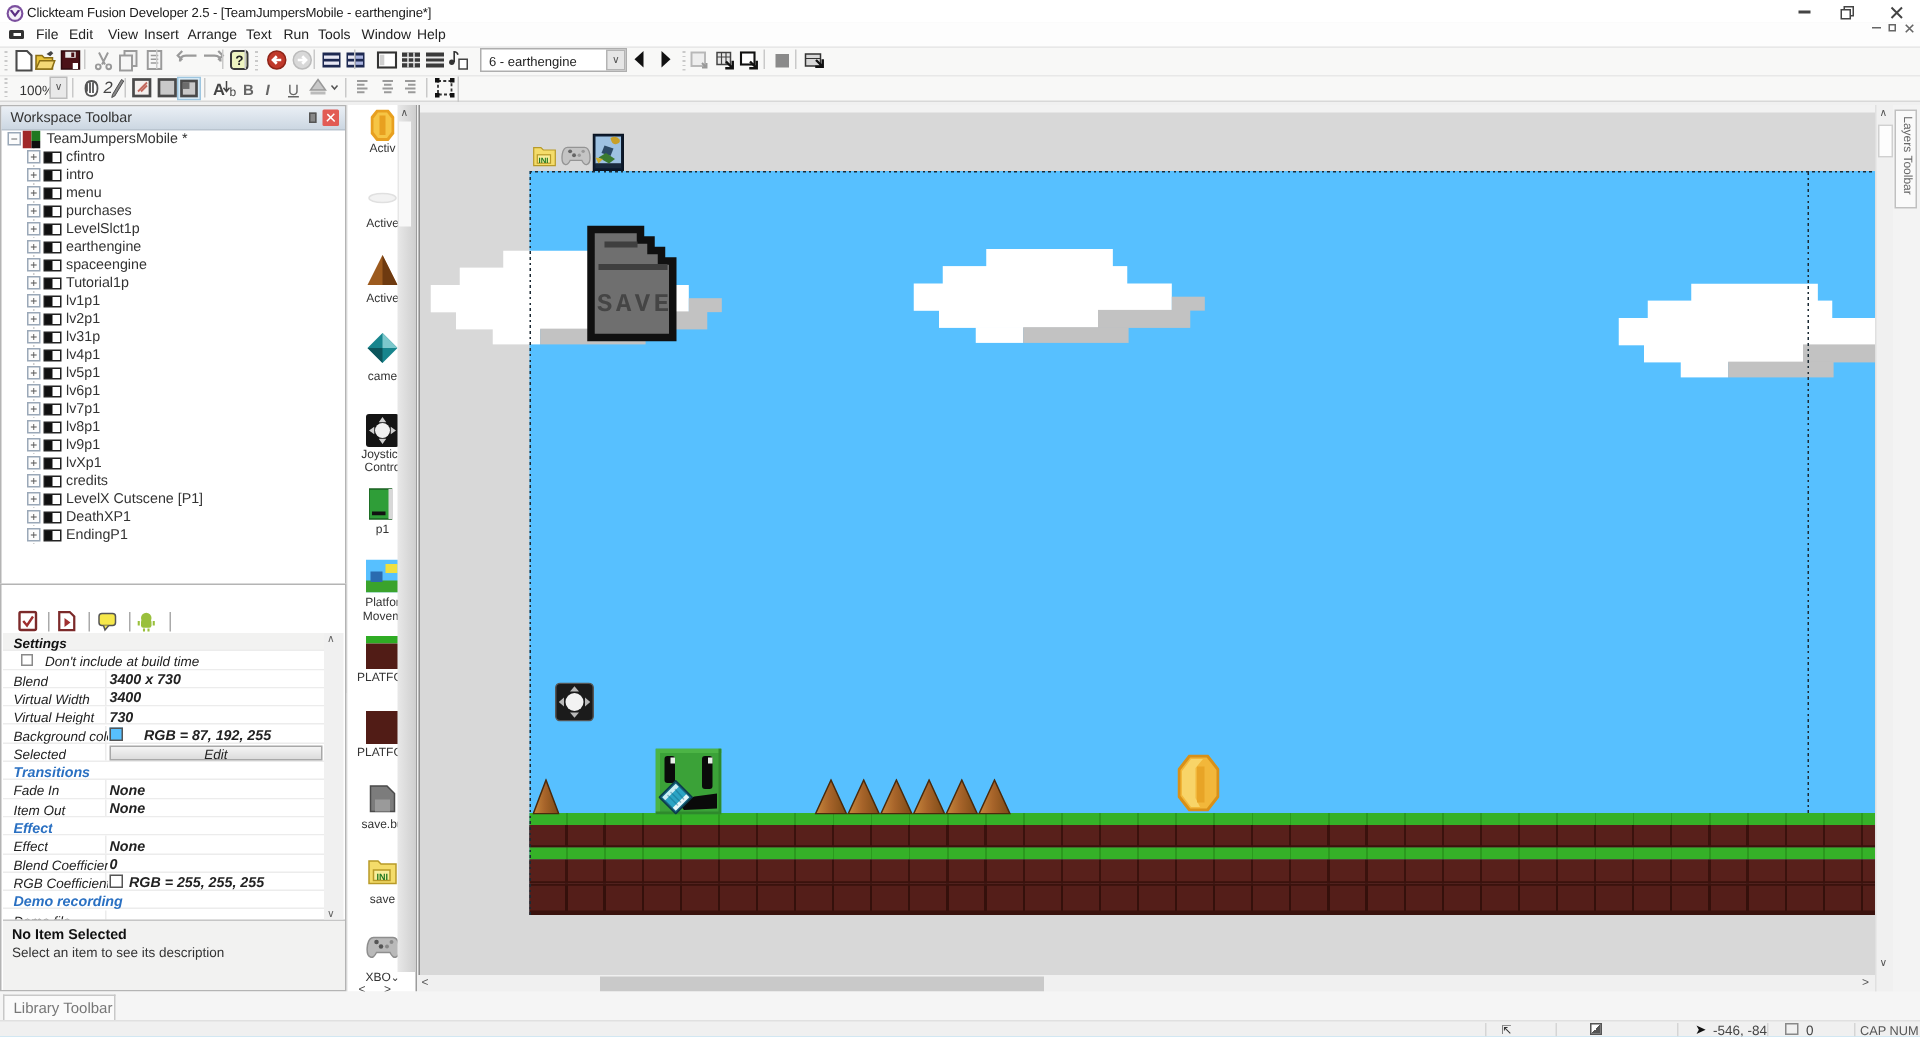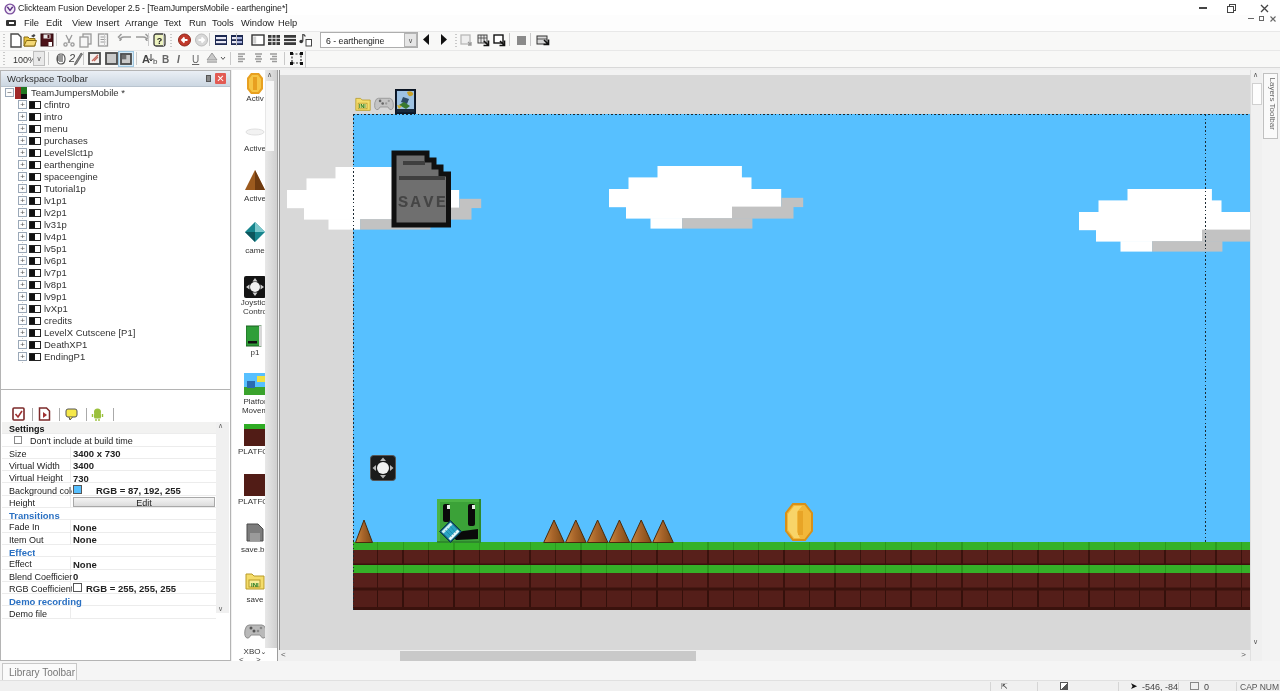--- a/index.html
+++ b/index.html
@@ -37,21 +37,21 @@
 #proppanel { top:389px; height:272px; }
 
 .ti { position:absolute; left:0; width:100%; height:12px; font-size:9.5px; color:#333; }
 .texp { position:absolute; left:17px; top:1px; width:9px; height:9px; border:1px solid #9aa8b8;
   background:#fcfcfc; color:#555; font-size:8px; line-height:7px; text-align:center; }
 .tico { position:absolute; left:28px; top:2px; width:12px; height:8px; border:1px solid #222; background:#fff; }
 .tico::before { content:""; position:absolute; left:0; top:0; width:5px; height:6px; background:#111; }
 .tlabel { position:absolute; left:43px; top:0px; }
 
 .prow { position:absolute; left:1px; width:214px; height:12.3px; border-bottom:1px solid #ececec;
-  font-size:10px; color:#222; background:#fff; }
+  font-size:10px; color:#222; background:#fff;font-style:italic; }
 .plab { position:absolute; left:7px; top:2px; white-space:nowrap; overflow:hidden; max-width:63px; font-size:9px; }
 .pval { position:absolute; left:71px; top:1.5px; font-weight:bold; white-space:nowrap; font-size:9.5px; }
 .pdiv { position:absolute; left:68px; top:0; width:1px; height:100%; background:#ececec; }
 .pcat { font-weight:bold; color:#2a70c2; font-size:9.5px; }
 
 #objstrip { left:232px; top:70px; width:46px; height:591px; background:#fff; border-right:1px solid #9c9c9c; }
 .obj { position:absolute; left:6px; width:34px; text-align:center; font-size:8px; color:#333; white-space:nowrap; overflow:hidden; }
 
 #canvas { left:279px; top:70px; width:971px; height:580px; background:#d8d8d8; overflow:hidden; border-left:1px solid #8e8e8e; }
 #frame { position:absolute; left:73px; top:44px; width:898px; height:496px; background:#57c0ff; }
@@ -430,42 +430,42 @@
     <div class="abs" style="left:112px;top:18px;width:1px;height:13px;background:#aaa"></div>
     <div class="prow" style="top:32.0px;background:#f2f2f1">
         <span class="plab" style="font-weight:bold;color:#111;max-width:200px">Settings</span>
       </div>
     <div class="prow" style="top:44.3px">
         <span style="position:absolute;left:12px;top:2px;width:8px;height:8px;border:1px solid #8a8a8a;background:#fff"></span>
         <span class="plab" style="left:28px;max-width:200px">Don't include at build time</span>
       </div>
     <div class="prow" style="top:56.599999999999994px">
         <div class="pdiv"></div>
-        <span class="plab">Size</span>
+        <span class="plab">Blend</span>
         <span class="pval">3400 x 730</span>
       </div>
     <div class="prow" style="top:68.89999999999999px">
         <div class="pdiv"></div>
         <span class="plab">Virtual Width</span>
         <span class="pval">3400</span>
       </div>
     <div class="prow" style="top:81.19999999999999px">
         <div class="pdiv"></div>
         <span class="plab">Virtual Height</span>
         <span class="pval">730</span>
       </div>
     <div class="prow" style="top:93.49999999999999px">
         <div class="pdiv"></div>
         <span class="plab">Background color</span>
         <span class="pval"><span style="margin-left:23px">RGB = 87, 192, 255</span></span>
         <span style="position:absolute;left:71px;top:1.5px;width:9px;height:9px;background:#57c0ff;border:1px solid #555"></span>
       </div>
     <div class="prow" style="top:105.79999999999998px">
         <div class="pdiv"></div>
-        <span class="plab">Height</span>
+        <span class="plab">Selected</span>
         <span class="pval"></span>
         <span style="position:absolute;left:71px;top:1px;width:142px;height:10.5px;background:linear-gradient(#f4f4f4,#dcdcdc);border:1px solid #a8a8a8;font-size:9px;font-weight:normal;text-align:center;line-height:10px;color:#222">Edit</span>
       </div>
     <div class="prow" style="top:118.09999999999998px">
         <span class="plab pcat" style="max-width:200px;color:#2a70c2">Transitions</span>
       </div>
     <div class="prow" style="top:130.39999999999998px">
         <div class="pdiv"></div>
         <span class="plab">Fade In</span>
         <span class="pval">None</span>
@@ -495,20 +495,24 @@
         <span style="position:absolute;left:71px;top:1.5px;width:9px;height:9px;background:#fff;border:1px solid #555"></span>
       </div>
     <div class="prow" style="top:204.20000000000005px">
         <span class="plab pcat" style="max-width:200px;color:#2a70c2">Demo recording</span>
       </div>
     <div class="prow" style="top:216.50000000000006px">
         <div class="pdiv"></div>
         <span class="plab">Demo file</span>
         <span class="pval"></span>
       </div>
+    <div class="abs" style="left:1px;top:223px;width:228px;height:47px;background:#f2f2f1;border-top:1px solid #c6c6c6">
+      <div class="abs" style="left:6px;top:4px;font-size:9.5px;font-weight:bold;color:#111">No Item Selected</div>
+      <div class="abs" style="left:6px;top:16px;font-size:9px;color:#333">Select an item to see its description</div>
+    </div>
     <div class="abs" style="left:215px;top:32px;width:13px;height:191px;background:#f0f0f0">
       <div style="position:absolute;top:0;left:2px;font-size:7px;color:#666">∧</div>
       <div style="position:absolute;bottom:0;left:2px;font-size:7px;color:#666">∨</div>
     </div>
   </div>
   <div id="objstrip" class="abs">
 
     <svg class="abs" style="left:15px;top:3px" width="16" height="21" viewBox="0 0 16 21">
       <path d="M4 0 h8 l4 5 v11 l-4 5 h-8 l-4 -5 v-11 z" fill="#e8a020"></path>
       <path d="M5 2 h6 l3 4 v9 l-3 4 h-6 l-3 -4 v-9 z" fill="#f6c545"></path>

